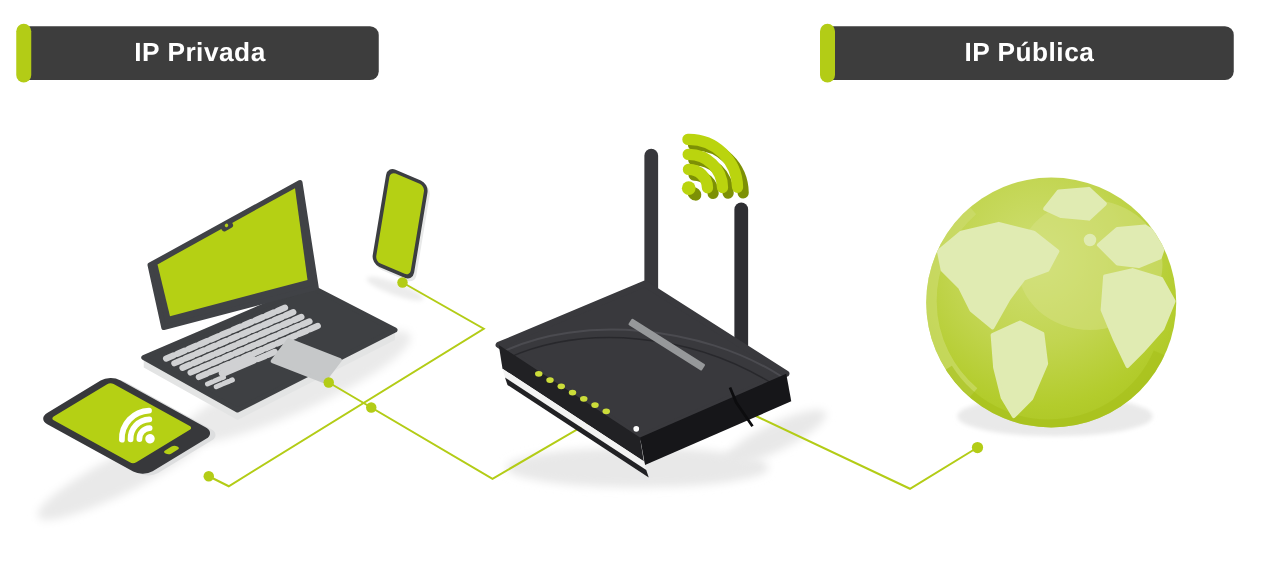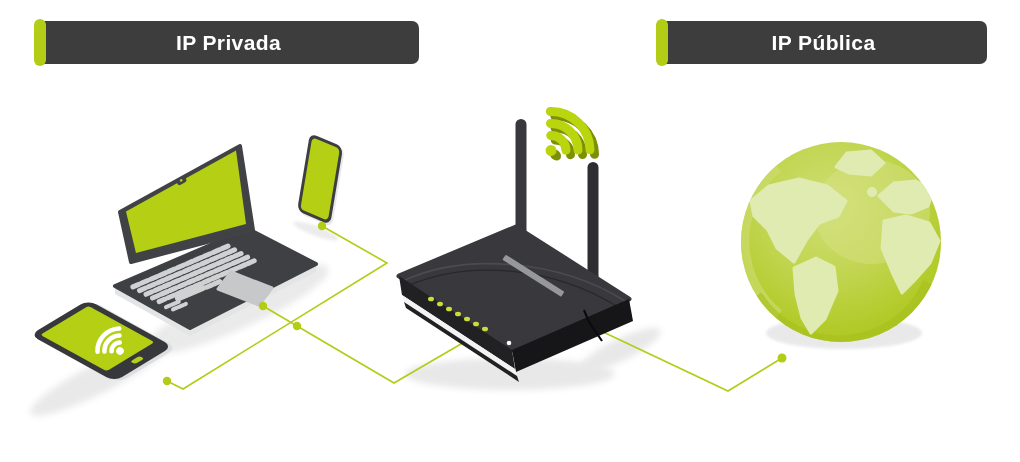--- a/index.html
+++ b/index.html
@@ -13,21 +13,21 @@
     position:absolute;left:0;top:0;bottom:0;width:12px;border-radius:6px;
     background:#b3cc16;z-index:2;
   }
   .badge .plate{
     position:absolute;left:4px;right:0;top:2px;bottom:2px;background:#3d3d3d;
     border-radius:7px;display:flex;align-items:center;justify-content:center;
   }
   .badge .label{
     color:#ffffff;font-size:21px;font-weight:700;letter-spacing:.4px;line-height:1;
   }
-  .badge.private{left:13px;top:19px;width:385px;margin-left:21px;}
+  .badge.private{left:13px;top:19px;width:290px;}
   .badge.public{left:656px;top:19px;width:331px;}
   svg{display:block;}
 </style>
 </head>
 <body>
 
 <div class="canvas">
 
   <svg width="1020" height="462" viewBox="0 0 1020 462">
     <defs>

